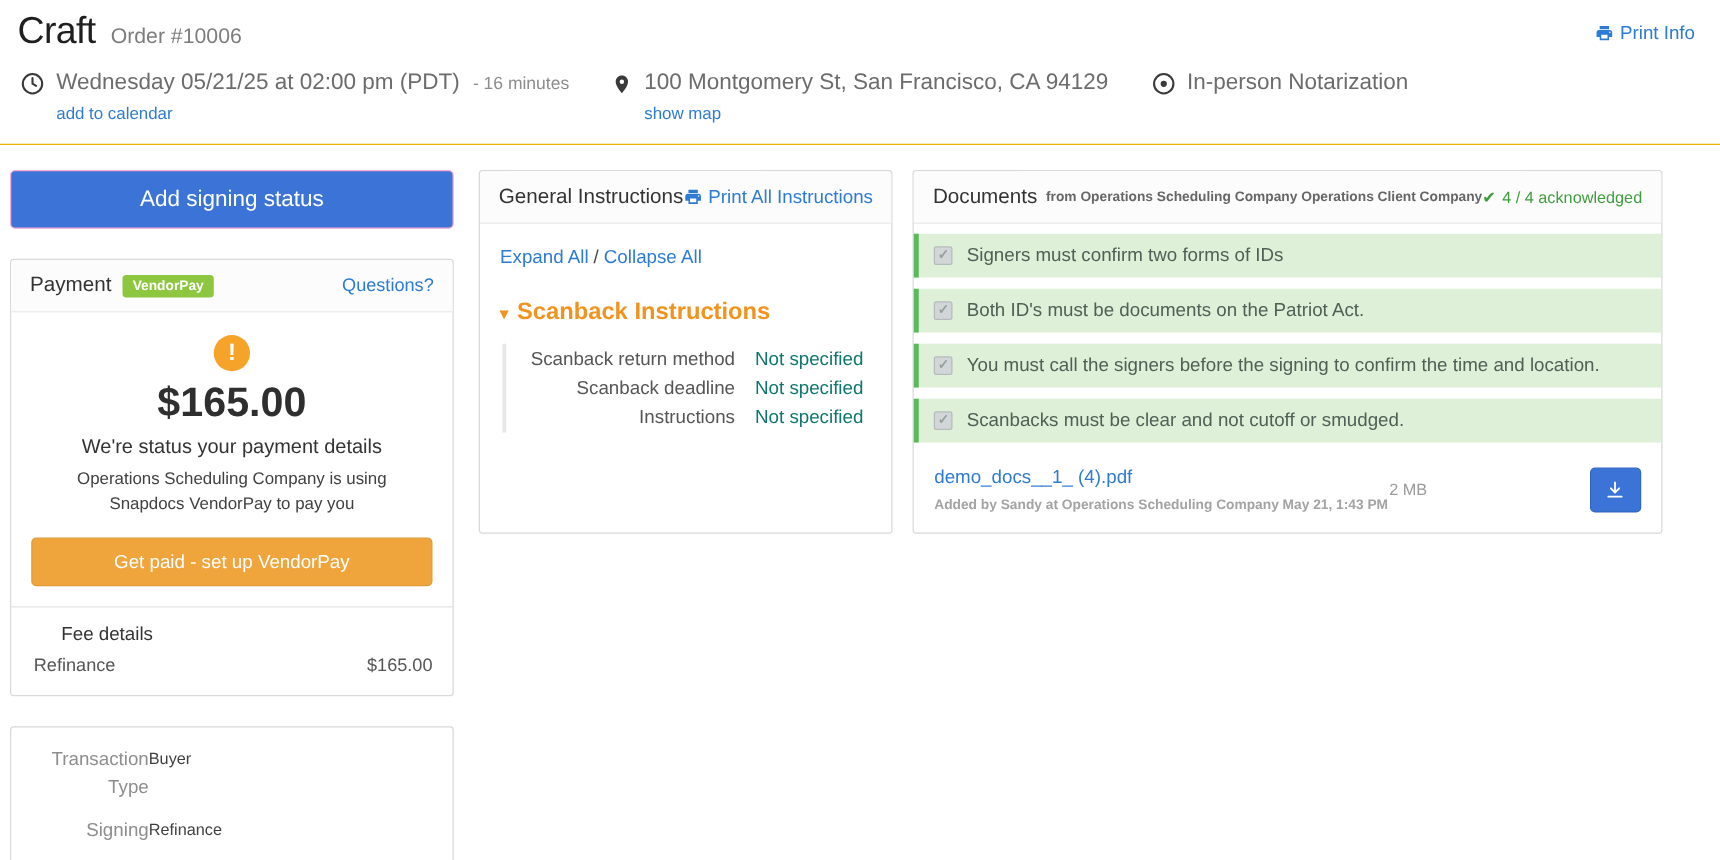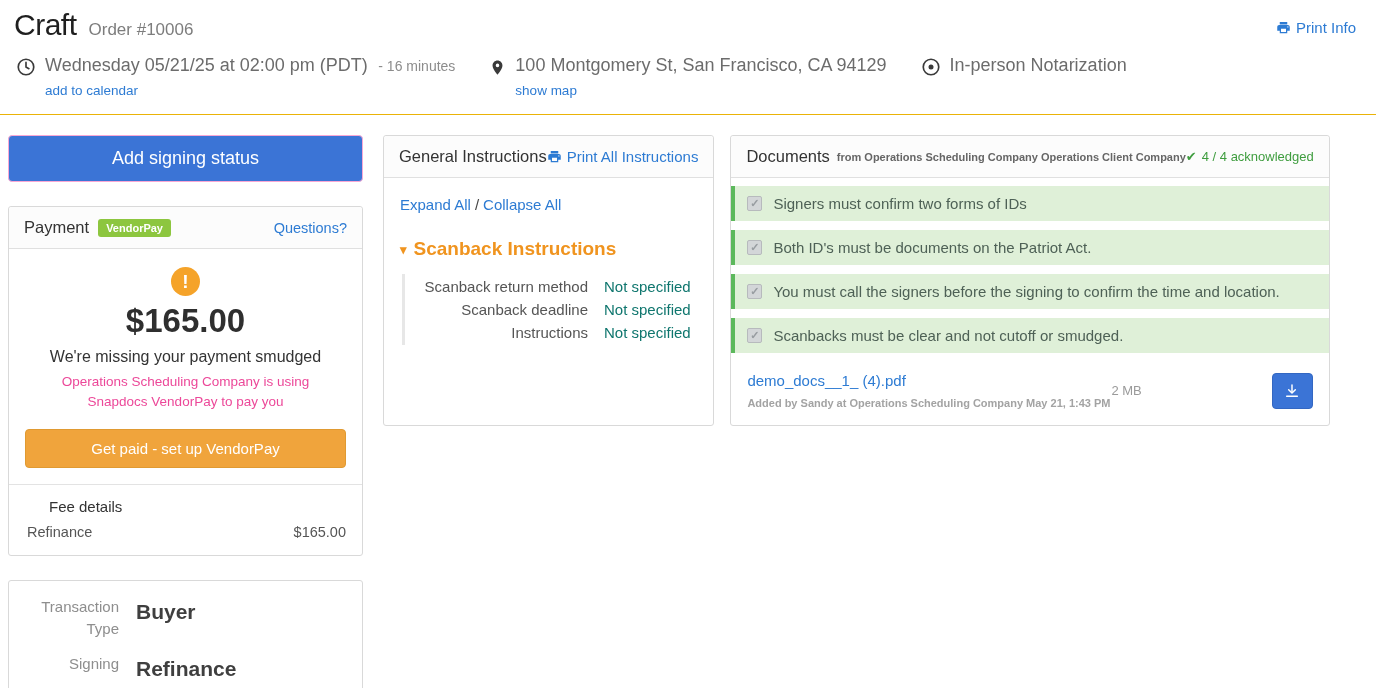--- a/index.html
+++ b/index.html
@@ -35,32 +35,32 @@
 
   
   .badge { background:#8dc63f; color:#fff; font-size:11px; font-weight:bold;
     padding:3px 8px; border-radius:3px; margin-left:9px; }
   .q-link { margin-left:auto; font-size:14.5px; }
   .payment-body { padding:18px 16px 16px; text-align:center; }
   .warn-circle { width:29px; height:29px; border-radius:50%; background:#f5a329; color:#fff;
     font-weight:bold; font-size:19px; line-height:29px; margin:0 auto 6px; }
   .amount { font-size:33px; font-weight:bold; color:#2f2f2f; margin-bottom:8px; }
   .missing { font-size:16px; color:#333; margin-bottom:6px; }
-  .pay-sub { font-size:13.5px; color:#ec4899; line-height:1.5; max-width:302px; margin:0 auto 16px; }
+  .pay-sub { font-size:13.5px; color:#404040; line-height:1.5; max-width:302px; margin:0 auto 16px; }
   .btn-orange { width:100%; padding:10px 0; background:#f0a43c; border:1px solid #e09a32;
     color:#fff; font-size:15px; border-radius:4px; font-family:inherit; cursor:pointer; }
   .fee-section { border-top:1px solid #e3e3e3; padding:13px 16px 15px; }
   .fee-title { font-size:15px; color:#333; margin-bottom:9px;margin-left:24px; }
   .fee-row { display:flex; justify-content:space-between; font-size:14.5px; color:#555; padding-left:2px; }
 
   
   .trans-card { padding:15px 16px; }
   .trans-row { display:flex; margin-bottom:12px; }
   .trans-label { width:94px; text-align:right; color:#8e8e8e; font-size:15px; line-height:1.5; flex-shrink:0; }
-  .trans-value { margin-left:17px; font-size:21px; color:#3f3f3f; line-height:1.5;font-weight:bold; }
+  .trans-value { font-size:13px; color:#3f3f3f; line-height:1.5; }
 
   
   .gi-body { padding:18px 16px 22px; }
   .expand-row { font-size:15px; }
   .sep { color:#444; margin:0 4px; }
   .scanback-head { margin-top:25px; color:#f0941f; font-size:19px; font-weight:600;
     display:flex; align-items:center; gap:7px; cursor:pointer; }
   .caret { font-size:13px; line-height:1; }
   .fields { margin-top:14px; margin-left:2px; border-left:3px solid #e7e7e7; padding:1px 0; }
   .field-row { display:flex; font-size:15px; line-height:23px; }
@@ -141,21 +141,21 @@
 
       <section class="card">
         <div class="card-header">
           <span class="card-title">Payment</span>
           <span class="badge">VendorPay</span>
           <a class="q-link">Questions?</a>
         </div>
         <div class="payment-body">
           <div class="warn-circle">!</div>
           <div class="amount">$165.00</div>
-          <div class="missing">We're missing your payment smudged</div>
+          <div class="missing">We're status your payment details</div>
           <div class="pay-sub">Operations Scheduling Company is using Snapdocs VendorPay to pay you</div>
           <button class="btn-orange">Get paid - set up VendorPay</button>
         </div>
         <div class="fee-section">
           <div class="fee-title">Fee details</div>
           <div class="fee-row">
             <span>Refinance</span>
             <span>$165.00</span>
           </div>
         </div>

